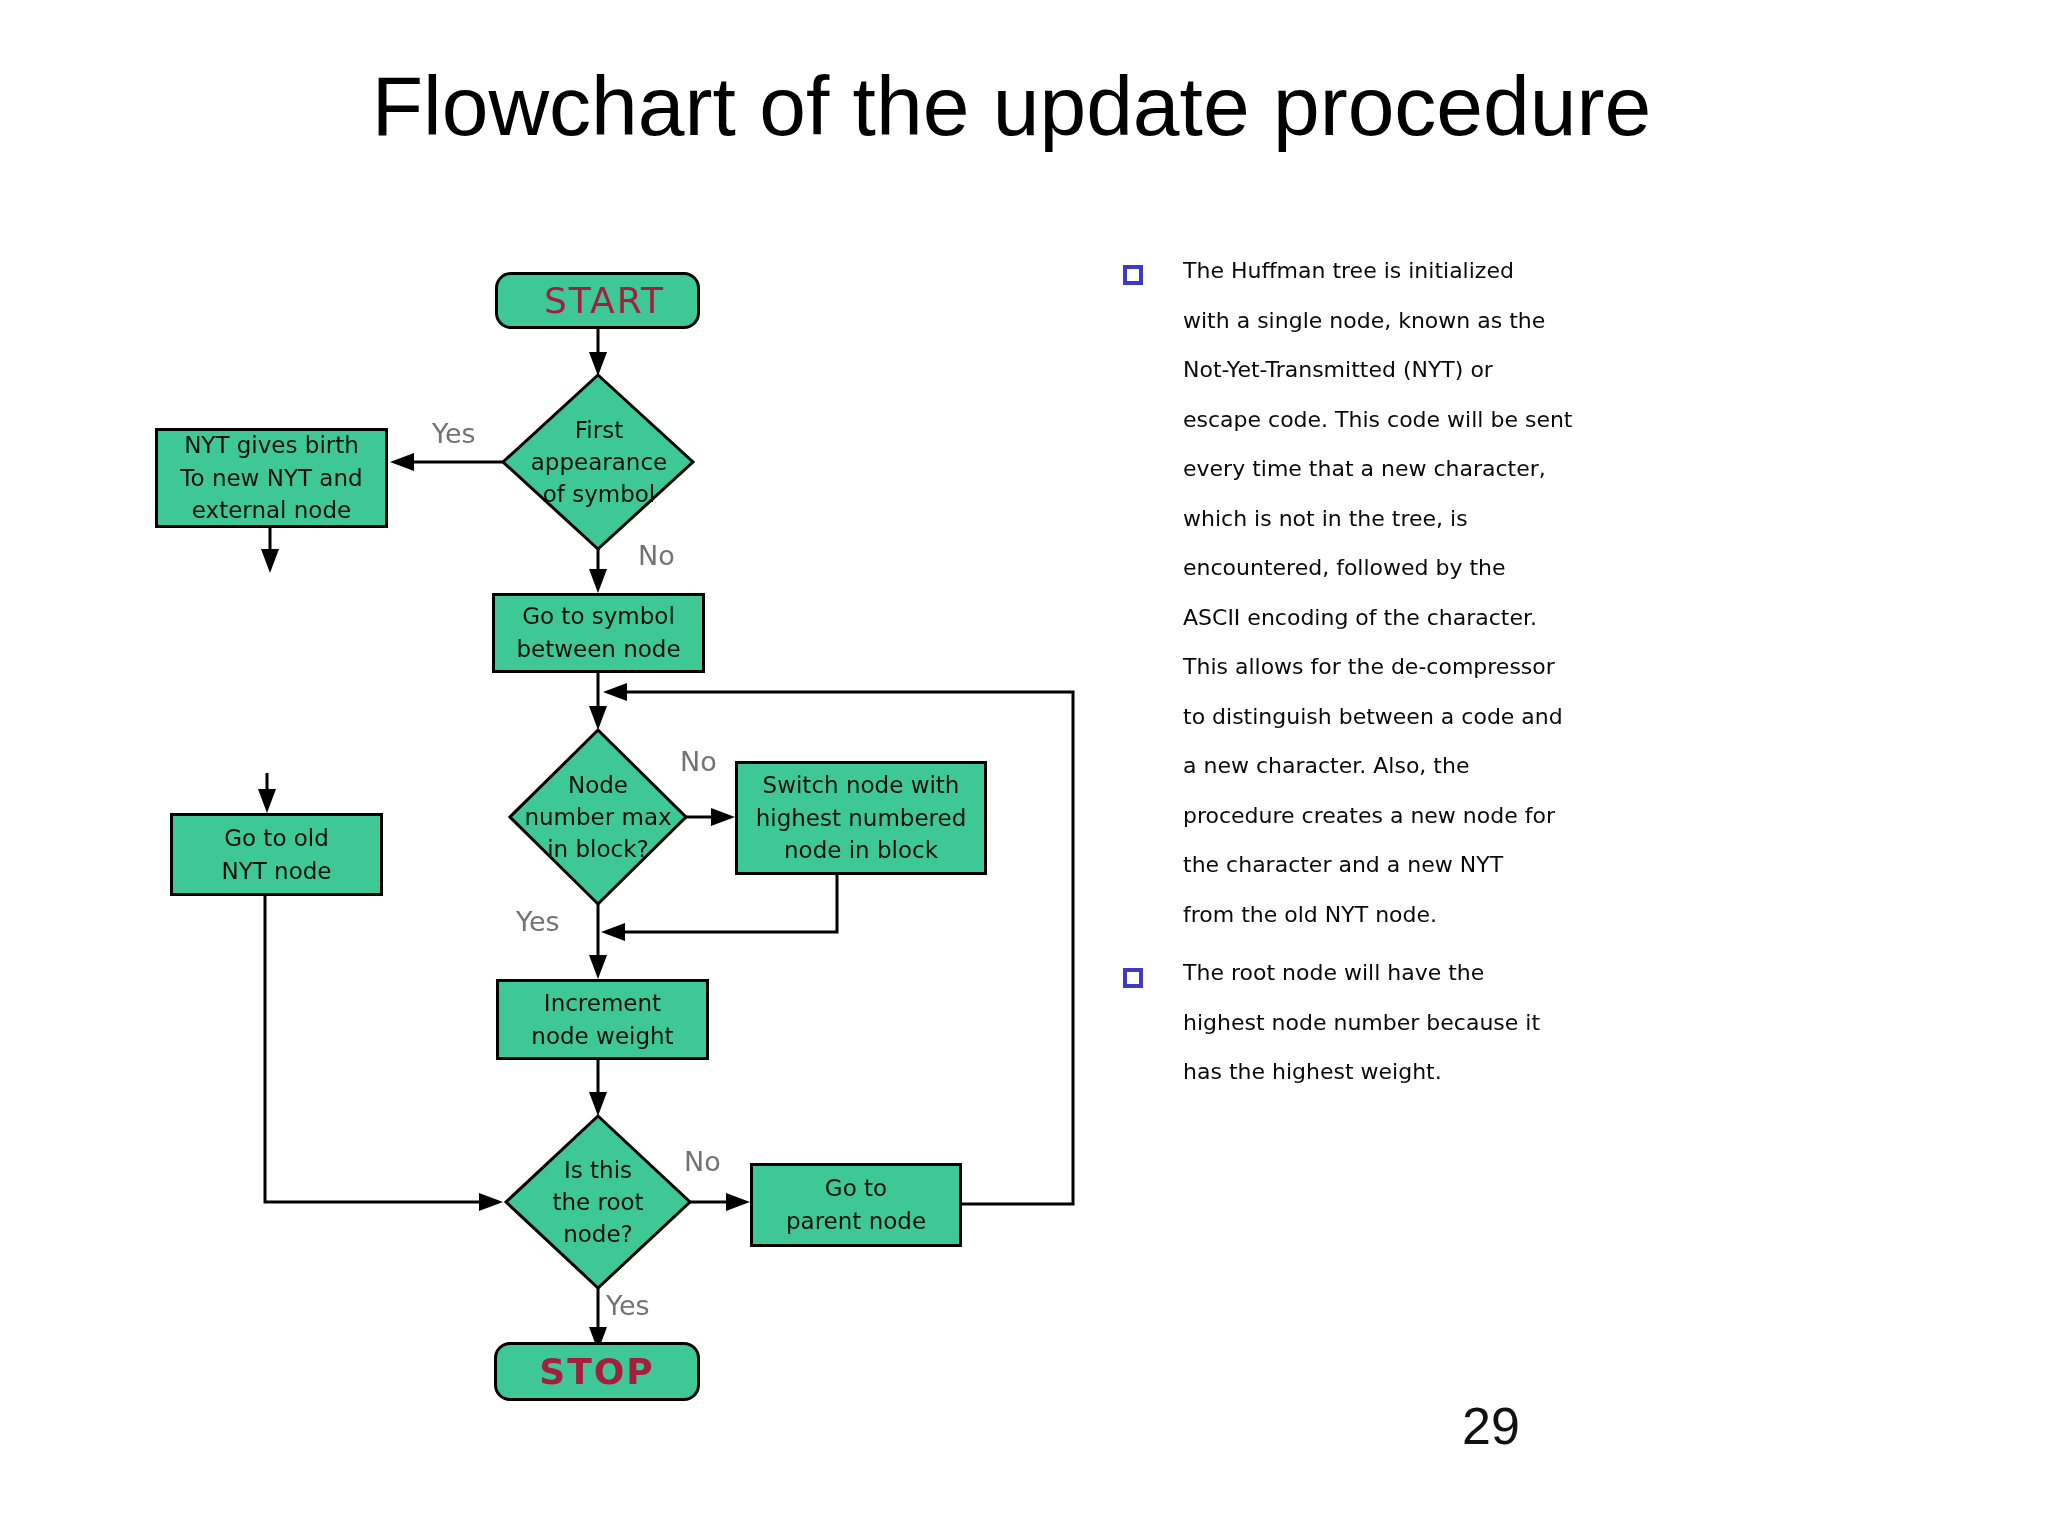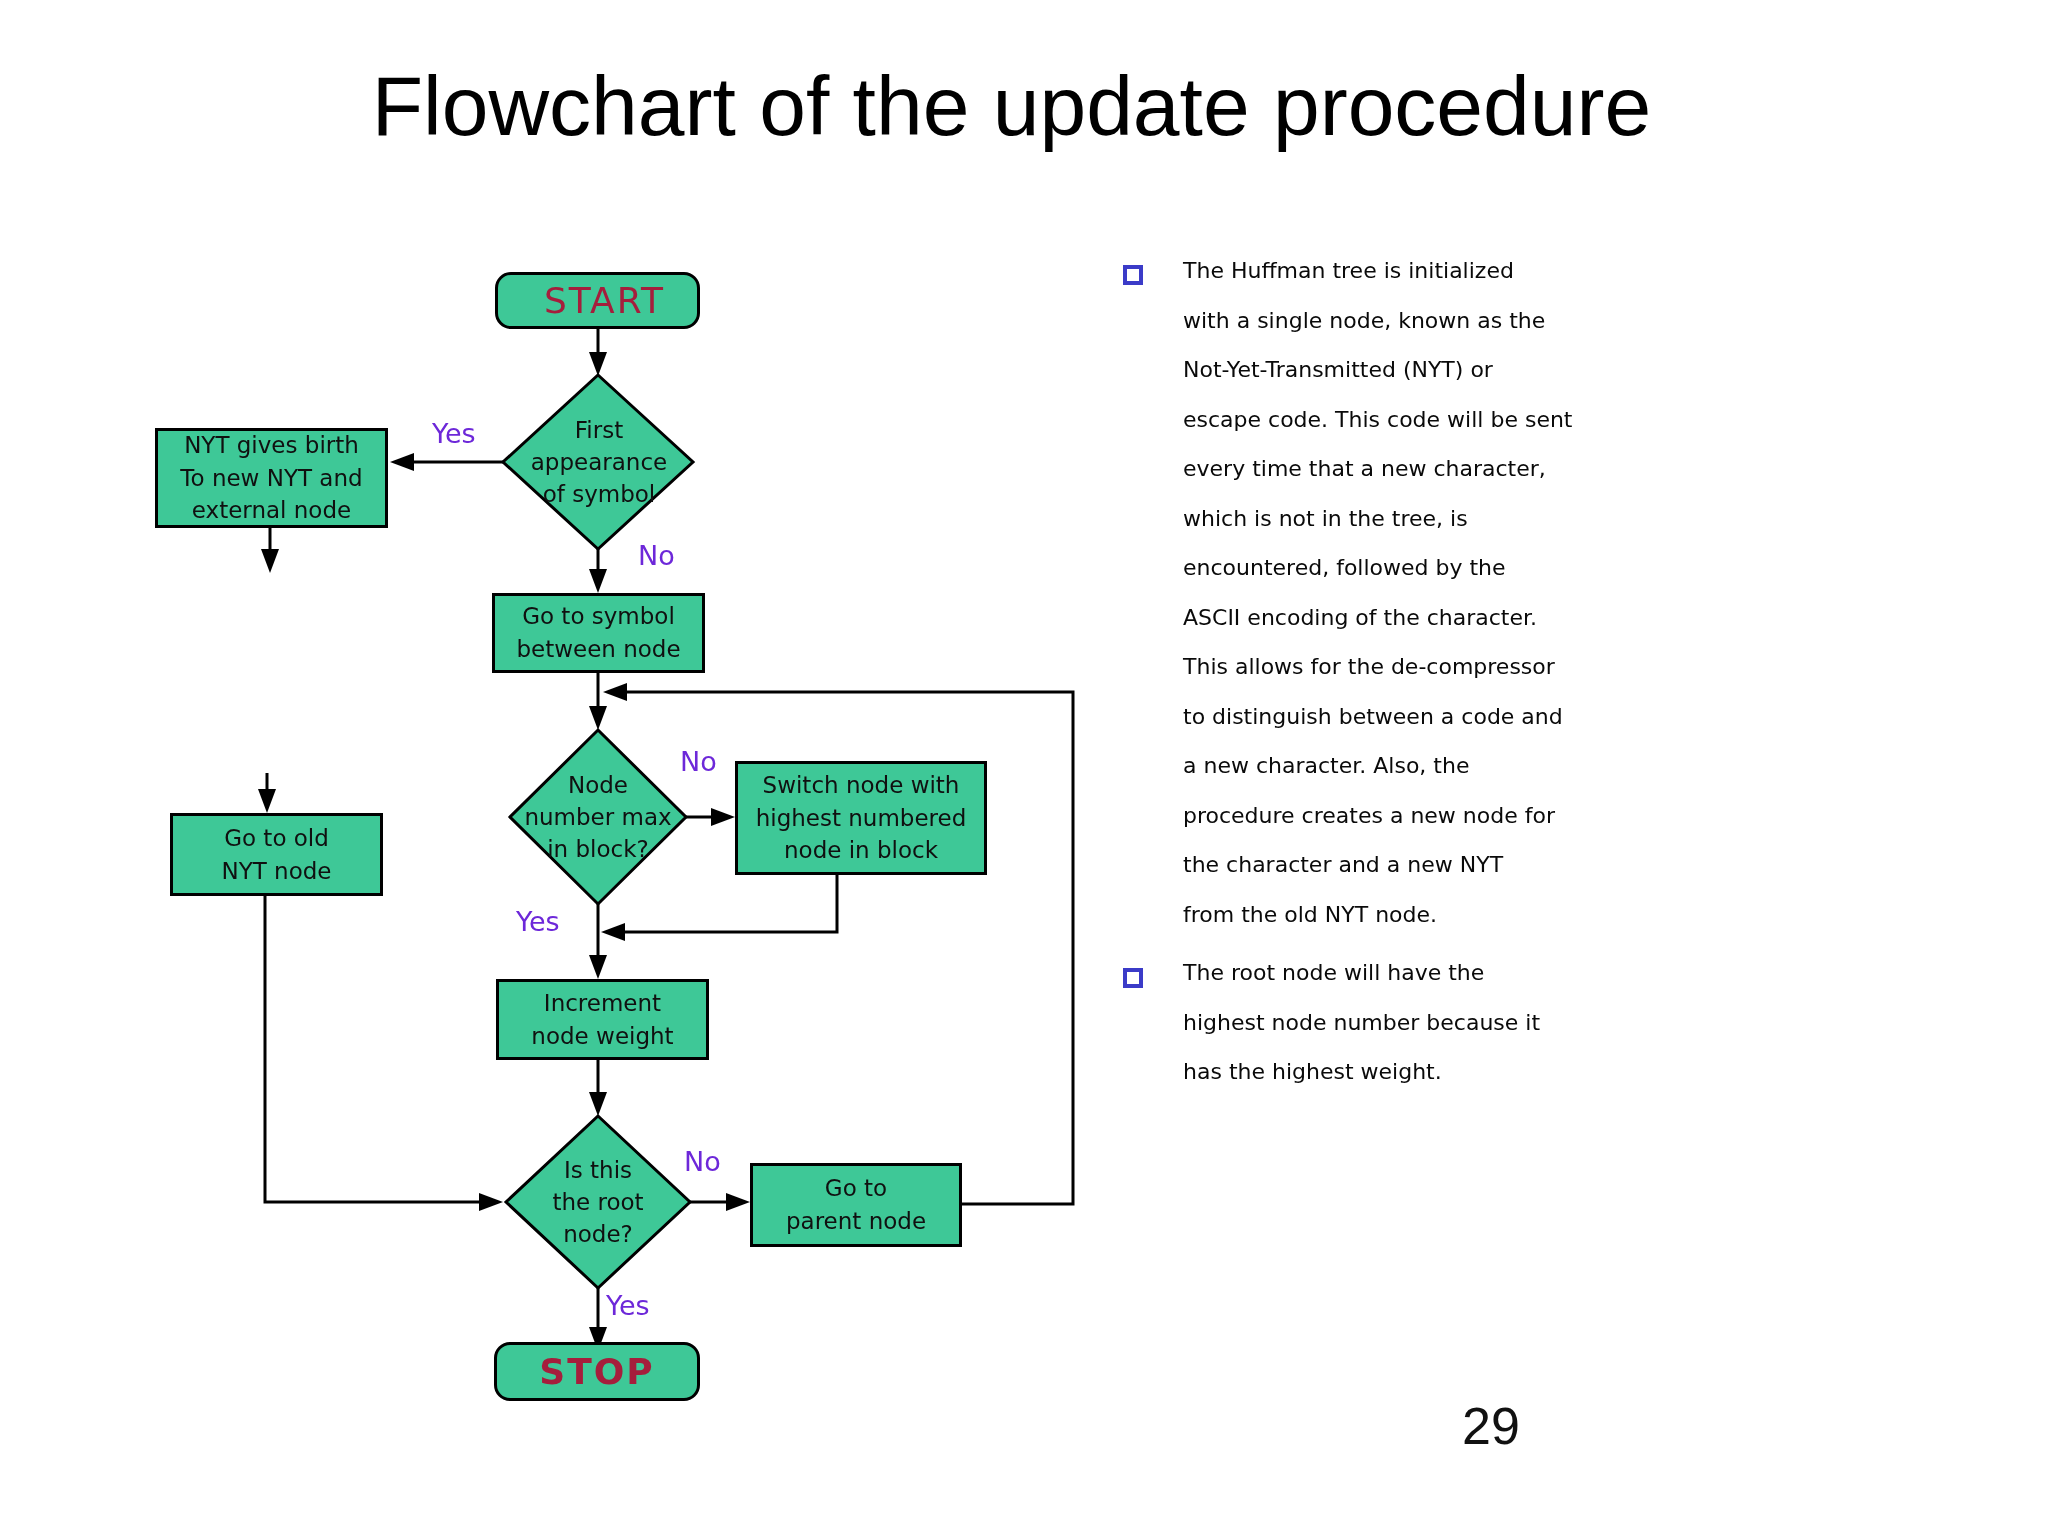--- a/index.html
+++ b/index.html
@@ -19,21 +19,21 @@
     position:absolute;box-sizing:border-box;background:var(--node_fill);
     border:3px solid #000;display:flex;align-items:center;justify-content:center;
     text-align:center;font-size:23px;line-height:1.42;color:#101010;white-space:pre-line;
     padding:2px 4px;
   }
   .terminal{border-radius:16px;font-size:36px;letter-spacing:2px;color:var(--terminal_text);}
   .dtext{
     position:absolute;display:flex;align-items:center;justify-content:center;text-align:center;
     font-size:23px;line-height:1.4;color:#101010;white-space:pre-line;pointer-events:none;
   }
-  .edge-label{position:absolute;font-size:27px;color:#6d28d9;}
+  .edge-label{position:absolute;font-size:27px;color:#737373;}
   .bullet-marker{
     position:absolute;width:20px;height:20px;box-sizing:border-box;
     border:4px solid var(--bullet_blue);background:#fff;
   }
   .bullet-text{
     position:absolute;width:710px;font-size:22px;line-height:49.5px;color:#0a0a0a;
     white-space:pre-line;
   }
   .page-number{
     position:absolute;left:1462px;top:1396px;font-family:"Liberation Sans",sans-serif;

